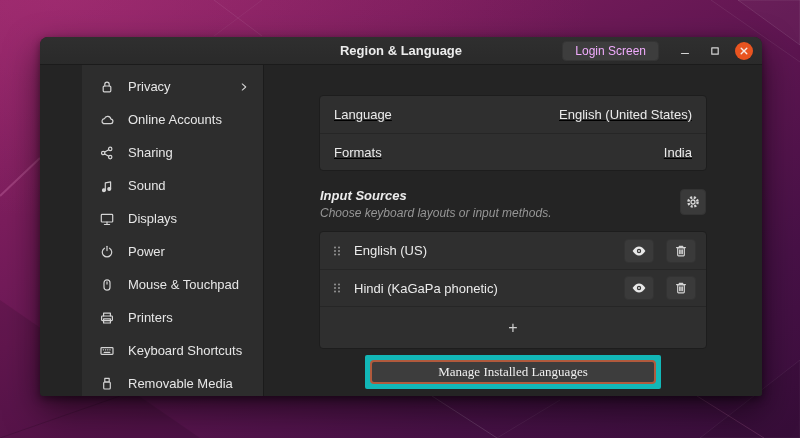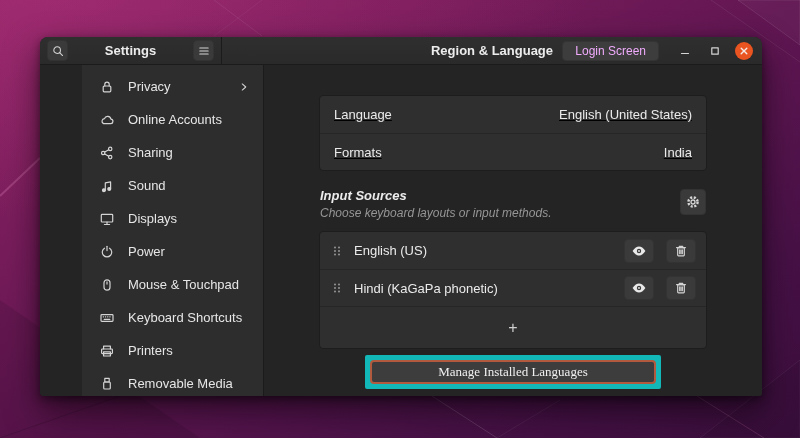--- a/index.html
+++ b/index.html
@@ -84,36 +84,20 @@
     <path d="M764 438 L697 396" stroke="rgba(255,160,210,0.18)"></path>
     <path d="M700 438 L800 360 L800 438 Z" fill="rgba(0,0,0,0.06)" stroke="rgba(255,255,255,0.06)"></path>
     <path d="M0 438 L120 396" stroke="rgba(0,0,0,0.15)"></path>
     <path d="M0 300 L0 438 L200 438 Z" fill="rgba(0,0,0,0.10)"></path>
   </svg>
 </div>
 
 <div class="window">
 
   <div class="titlebar">
-    <div class="tb-sidebar">
-      <div class="icon-btn">
-        <svg class="li" width="14" height="14" viewBox="0 0 16 16">
-          <circle cx="7" cy="7" r="3.8"></circle>
-            <line x1="9.9" y1="9.9" x2="13.2" y2="13.2"></line>
-        </svg>
-      </div>
-      <div class="tb-title">Settings</div>
-      <div class="icon-btn">
-        <svg class="li" width="14" height="14" viewBox="0 0 16 16">
-          <line x1="3.2" y1="4.6" x2="12.8" y2="4.6"></line>
-            <line x1="3.2" y1="8" x2="12.8" y2="8"></line>
-            <line x1="3.2" y1="11.4" x2="12.8" y2="11.4"></line>
-        </svg>
-      </div>
-    </div>
     <div class="tb-content">
       <div class="tb-title">Region &amp; Language</div>
       <div class="login-btn">Login Screen</div>
       <div class="win-ctl win-min">
         <svg class="li" width="12" height="12" viewBox="0 0 12 12">
           <line x1="2.5" y1="8.5" x2="9.5" y2="8.5"></line>
         </svg>
       </div>
       <div class="win-ctl win-max">
         <svg class="li" width="12" height="12" viewBox="0 0 12 12">
@@ -191,37 +175,37 @@
       <div class="side-row">
         <svg class="li" width="16" height="16" viewBox="0 0 16 16">
           <rect x="5" y="2.8" width="6" height="10.4" rx="3"></rect>
             <line x1="8" y1="4.9" x2="8" y2="7.1"></line>
         </svg>
         <span class="side-label">Mouse &amp; Touchpad</span>
       </div>
 
       <div class="side-row">
         <svg class="li" width="16" height="16" viewBox="0 0 16 16">
+          <path d="M4.6 6V3.2h6.8V6"></path>
+            <rect x="2.6" y="6" width="10.8" height="4.6" rx="0.8"></rect>
+            <rect x="4.6" y="8.8" width="6.8" height="4.2"></rect>
+        </svg>
+        <span class="side-label">Printers</span>
+      </div>
+
+      <div class="side-row">
+        <svg class="li" width="16" height="16" viewBox="0 0 16 16">
           <rect x="2" y="4.6" width="12" height="6.8" rx="0.8"></rect>
           <line x1="4.2" y1="6.8" x2="4.5" y2="6.8"></line>
             <line x1="6.4" y1="6.8" x2="6.7" y2="6.8"></line>
             <line x1="8.6" y1="6.8" x2="8.9" y2="6.8"></line>
             <line x1="10.8" y1="6.8" x2="11.1" y2="6.8"></line>
           <line x1="5.2" y1="9.4" x2="10.8" y2="9.4"></line>
         </svg>
         <span class="side-label">Keyboard Shortcuts</span>
-      </div>
-
-      <div class="side-row">
-        <svg class="li" width="16" height="16" viewBox="0 0 16 16">
-          <path d="M4.6 6V3.2h6.8V6"></path>
-            <rect x="2.6" y="6" width="10.8" height="4.6" rx="0.8"></rect>
-            <rect x="4.6" y="8.8" width="6.8" height="4.2"></rect>
-        </svg>
-        <span class="side-label">Printers</span>
       </div>
 
       <div class="side-row">
         <svg class="li" width="16" height="16" viewBox="0 0 16 16">
           <rect x="5.8" y="2.4" width="4.4" height="3.6"></rect>
             <rect x="4.7" y="6" width="6.6" height="7" rx="1"></rect>
         </svg>
         <span class="side-label">Removable Media</span>
       </div>
 

